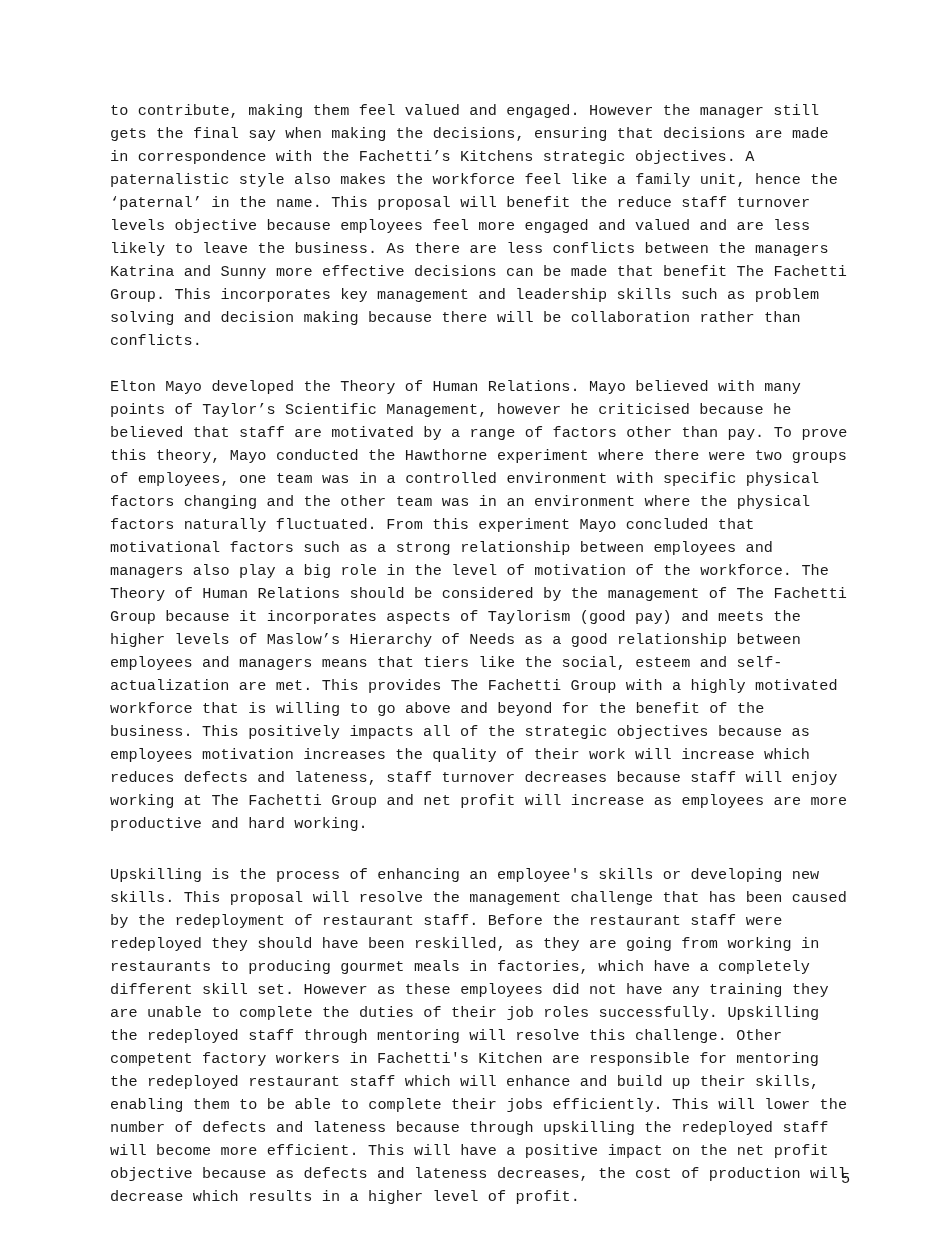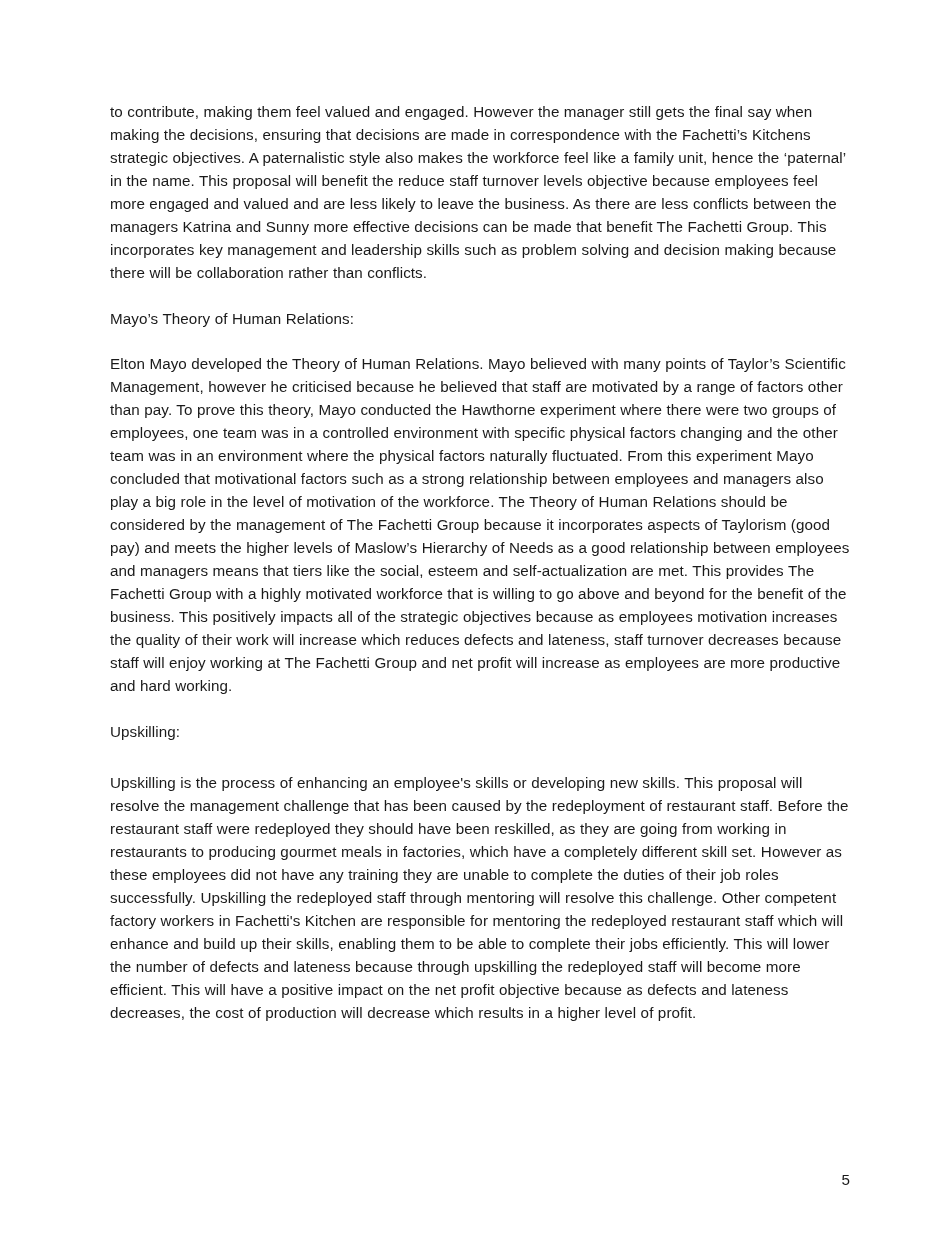--- a/index.html
+++ b/index.html
@@ -6,21 +6,21 @@
     margin: 0;
     padding: 0;
     background: #ffffff;
   }
   .page {
     position: relative;
     width: 952px;
     height: 1238px;
     background: #ffffff;
     overflow: hidden;
-    font-family: Liberation Sans, sans-serif;
+    font-family: Liberation Mono, monospace;
   }
   .content {
     position: absolute;
     left: 110px;
     top: 100px;
     width: 742px;
   }
   .para {
     font-size: 15.2px;
     line-height: 23.0px;
@@ -50,25 +50,23 @@
 </style>
 </head>
 <body>
 
 <div class="page">
 
   <div class="content">
 
     <p class="para">to contribute, making them feel valued and engaged. However the manager still gets the final say when making the decisions, ensuring that decisions are made in correspondence with the Fachetti’s Kitchens strategic objectives. A paternalistic style also makes the workforce feel like a family unit, hence the ‘paternal’ in the name. This proposal will benefit the reduce staff turnover levels objective because employees feel more engaged and valued and are less likely to leave the business. As there are less conflicts between the managers Katrina and Sunny more effective decisions can be made that benefit The Fachetti Group. This incorporates key management and leadership skills such as problem solving and decision making because there will be collaboration rather than conflicts.</p>
 
-    <p class="para heading">Mayo’s Theory of Human Relations:</p>
 
     <p class="para">Elton Mayo developed the Theory of Human Relations. Mayo believed with many points of Taylor’s Scientific Management, however he criticised because he believed that staff are motivated by a range of factors other than pay. To prove this theory, Mayo conducted the Hawthorne experiment where there were two groups of employees, one team was in a controlled environment with specific physical factors changing and the other team was in an environment where the physical factors naturally fluctuated. From this experiment Mayo concluded that motivational factors such as a strong relationship between employees and managers also play a big role in the level of motivation of the workforce. The Theory of Human Relations should be considered by the management of The Fachetti Group because it incorporates aspects of Taylorism (good pay) and meets the higher levels of Maslow’s Hierarchy of Needs as a good relationship between employees and managers means that tiers like the social, esteem and self-actualization are met. This provides The Fachetti Group with a highly motivated workforce that is willing to go above and beyond for the benefit of the business. This positively impacts all of the strategic objectives because as employees motivation increases the quality of their work will increase which reduces defects and lateness, staff turnover decreases because staff will enjoy working at The Fachetti Group and net profit will increase as employees are more productive and hard working.</p>
 
-    <p class="para heading">Upskilling:</p>
 
     <p class="para last">Upskilling is the process of enhancing an employee's skills or developing new skills. This proposal will resolve the management challenge that has been caused by the redeployment of restaurant staff. Before the restaurant staff were redeployed they should have been reskilled, as they are going from working in restaurants to producing gourmet meals in factories, which have a completely different skill set. However as these employees did not have any training they are unable to complete the duties of their job roles successfully. Upskilling the redeployed staff through mentoring will resolve this challenge. Other competent factory workers in Fachetti's Kitchen are responsible for mentoring the redeployed restaurant staff which will enhance and build up their skills, enabling them to be able to complete their jobs efficiently. This will lower the number of defects and lateness because through upskilling the redeployed staff will become more efficient. This will have a positive impact on the net profit objective because as defects and lateness decreases, the cost of production will decrease which results in a higher level of profit.</p>
 
   </div>
 
   <div class="page-number">5</div>
 
 </div>
 
 </body></html>

